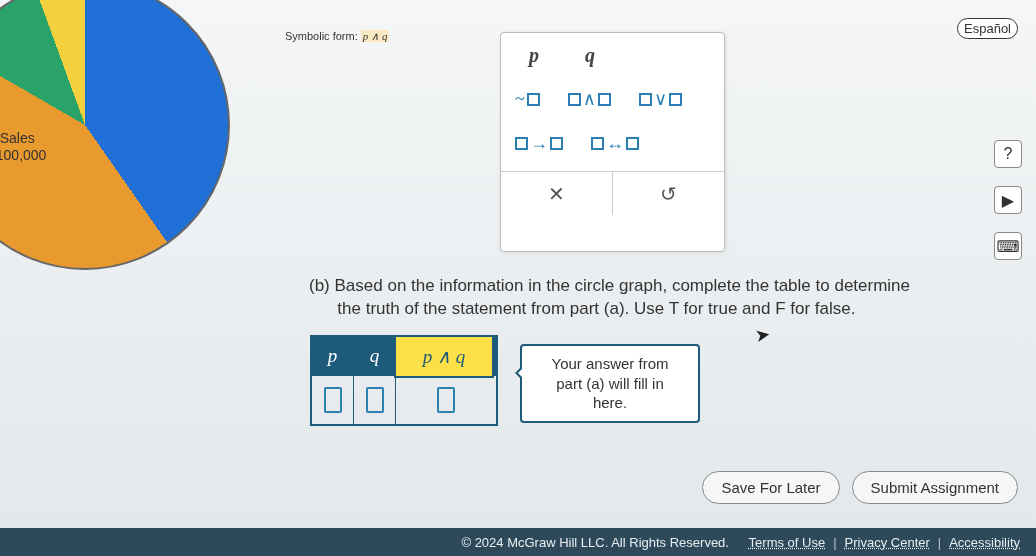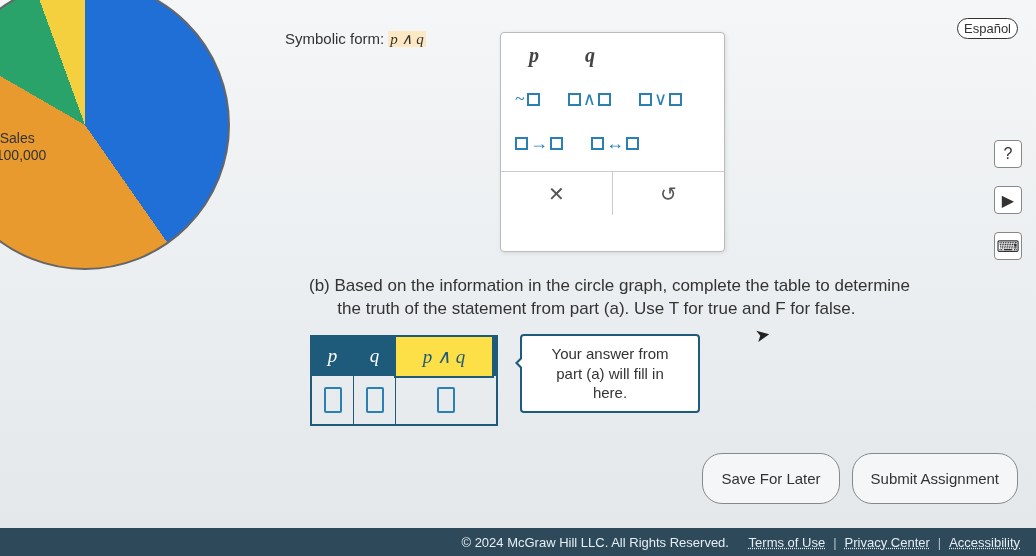--- a/index.html
+++ b/index.html
@@ -7,21 +7,21 @@
   .page { position: relative; width: 1036px; height: 556px; background: linear-gradient(180deg,#f4f6f7 0%, #e3e7ea 100%); }
 
   
   .pie-wrap { position: absolute; left: -60px; top: -20px; width: 290px; height: 290px; }
   .pie { width: 290px; height: 290px; border-radius: 50%; background: conic-gradient(#1f6fd6 0deg 145deg, #e89a2f 145deg 300deg, #2aa36a 300deg 340deg, #f4d03f 340deg 360deg); border: 2px solid #666; }
   .pie-label { position: absolute; font-size: 14px; color: #333; }
   .lbl-sales { left: 48px; top: 150px; text-align: center; line-height: 1.2; }
 
   
   .top-text { position: absolute; left: 285px; top: 5px; font-size: 17px; color: #555; }
-  .sym-line { position: absolute; left: 285px; top: 30px; font-size: 15px; color: #333; }
+  .sym-line { position: absolute; left: 285px; top: 30px; font-size: 11px; color: #333; }
   .sym-line .hl { background: #fce9c4; padding: 0 2px; font-style: italic; font-family: 'Times New Roman', serif; }
   .sym-line .op { font-family: 'Times New Roman', serif; font-style: italic; }
 
   .espanol { position: absolute; right: 18px; top: 18px; font-size: 13px; color: #333; border: 1px solid #333; border-radius: 12px; padding: 2px 6px; background: #fff; cursor: pointer; }
 
   
   .palette { position: absolute; left: 500px; top: 32px; width: 225px; height: 220px; background: #fff; border: 1px solid #bbb; border-radius: 4px; box-shadow: 1px 1px 4px rgba(0,0,0,.1); }
   .palette .row { display: flex; align-items: center; height: 44px; padding: 0 14px; gap: 28px; }
   .palette .row.hdr { font-style: italic; font-family: 'Times New Roman', serif; font-size: 20px; font-weight: 600; color: #444; gap: 46px; padding-left: 28px; }
   .palette .cell { font-size: 18px; color: #2a7fb3; font-family: 'Times New Roman', serif; display: flex; align-items: center; gap: 2px; cursor: pointer; }
@@ -43,30 +43,30 @@
   .ttable .hdr > div { padding: 8px 0; text-align: center; font-style: italic; font-family: 'Times New Roman', serif; font-size: 19px; }
   .ttable .body { display: flex; }
   .ttable .body > div { height: 48px; display: flex; align-items: center; justify-content: center; }
   .c1 { width: 42px; border-right: 1px solid #1e5a7a; }
   .c2 { width: 42px; border-right: 1px solid #1e5a7a; }
   .c3 { width: 100px; }
   .ttable .hdr .c3 { background: #fde047; color: #1e5a7a; border: 2px solid #1e5a7a; margin: -2px; }
   .slot { width: 18px; height: 26px; border: 2px solid #2a7fb3; border-radius: 2px; cursor: text; }
 
   
-  .callout { position: absolute; left: 520px; top: 334px; width: 180px; border: 2px solid #1e5a7a; border-radius: 4px; background: #fff; padding: 8px 10px; text-align: center; font-size: 15px; color: #333; line-height: 1.3; }
+  .callout { position: absolute; left: 520px; top: 344px; width: 180px; border: 2px solid #1e5a7a; border-radius: 4px; background: #fff; padding: 8px 10px; text-align: center; font-size: 15px; color: #333; line-height: 1.3; }
   .callout::before { content: ""; position: absolute; left: -14px; top: 20px; border: 7px solid transparent; border-right-color: #1e5a7a; }
   .callout::after { content: ""; position: absolute; left: -11px; top: 20px; border: 7px solid transparent; border-right-color: #fff; }
 
   
   .cursor { position: absolute; left: 755px; top: 324px; font-size: 18px; color: #222; transform: rotate(-10deg); }
 
   
   .btns { position: absolute; right: 18px; bottom: 52px; display: flex; gap: 12px; }
-  .btns button { font-size: 15px; padding: 16px 18px; border-radius: 20px; border: 1px solid #888; background: #f4f6f7; color: #333; cursor: pointer; }
+  .btns button { font-size: 15px; padding: 7px 18px; border-radius: 20px; border: 1px solid #888; background: #f4f6f7; color: #333; cursor: pointer; }
   .footer { position: absolute; left: 0; bottom: 0; width: 100%; height: 28px; background: #2e4a5a; color: #e6eef3; font-size: 13px; display: flex; align-items: center; justify-content: flex-end; padding: 0 16px; gap: 8px; }
   .footer span { white-space: nowrap; }
   .footer .sep { opacity: .7; }
   .footer a { color: #e6eef3; text-decoration: underline dotted; cursor: pointer; }
 </style>
 </head>
 <body>
 
 <div class="page">
 

